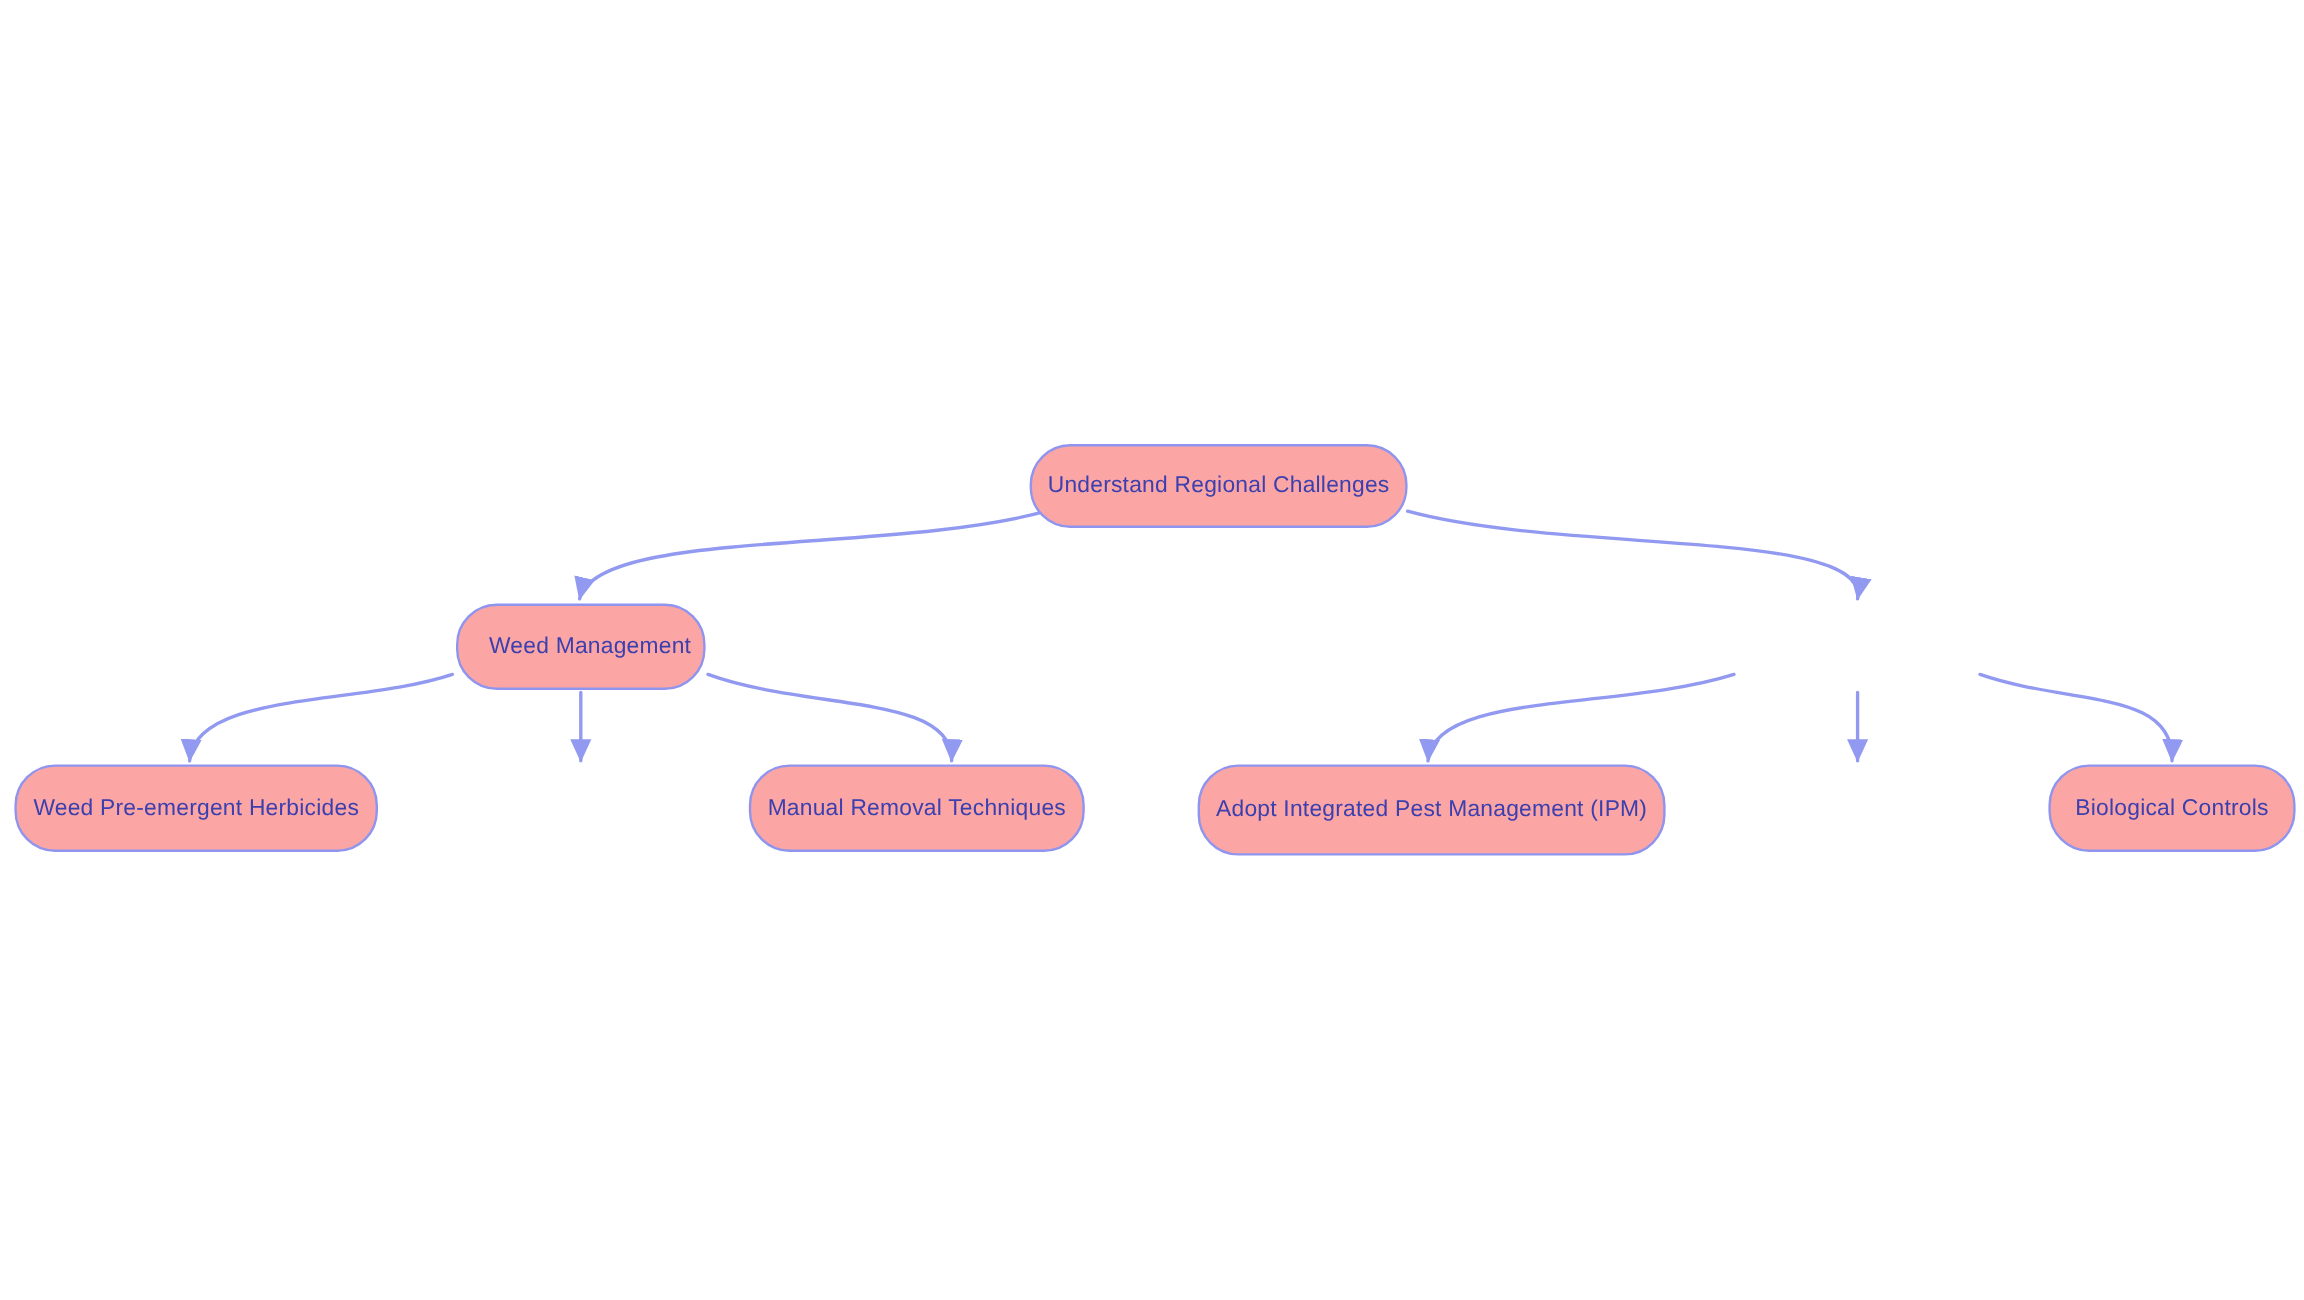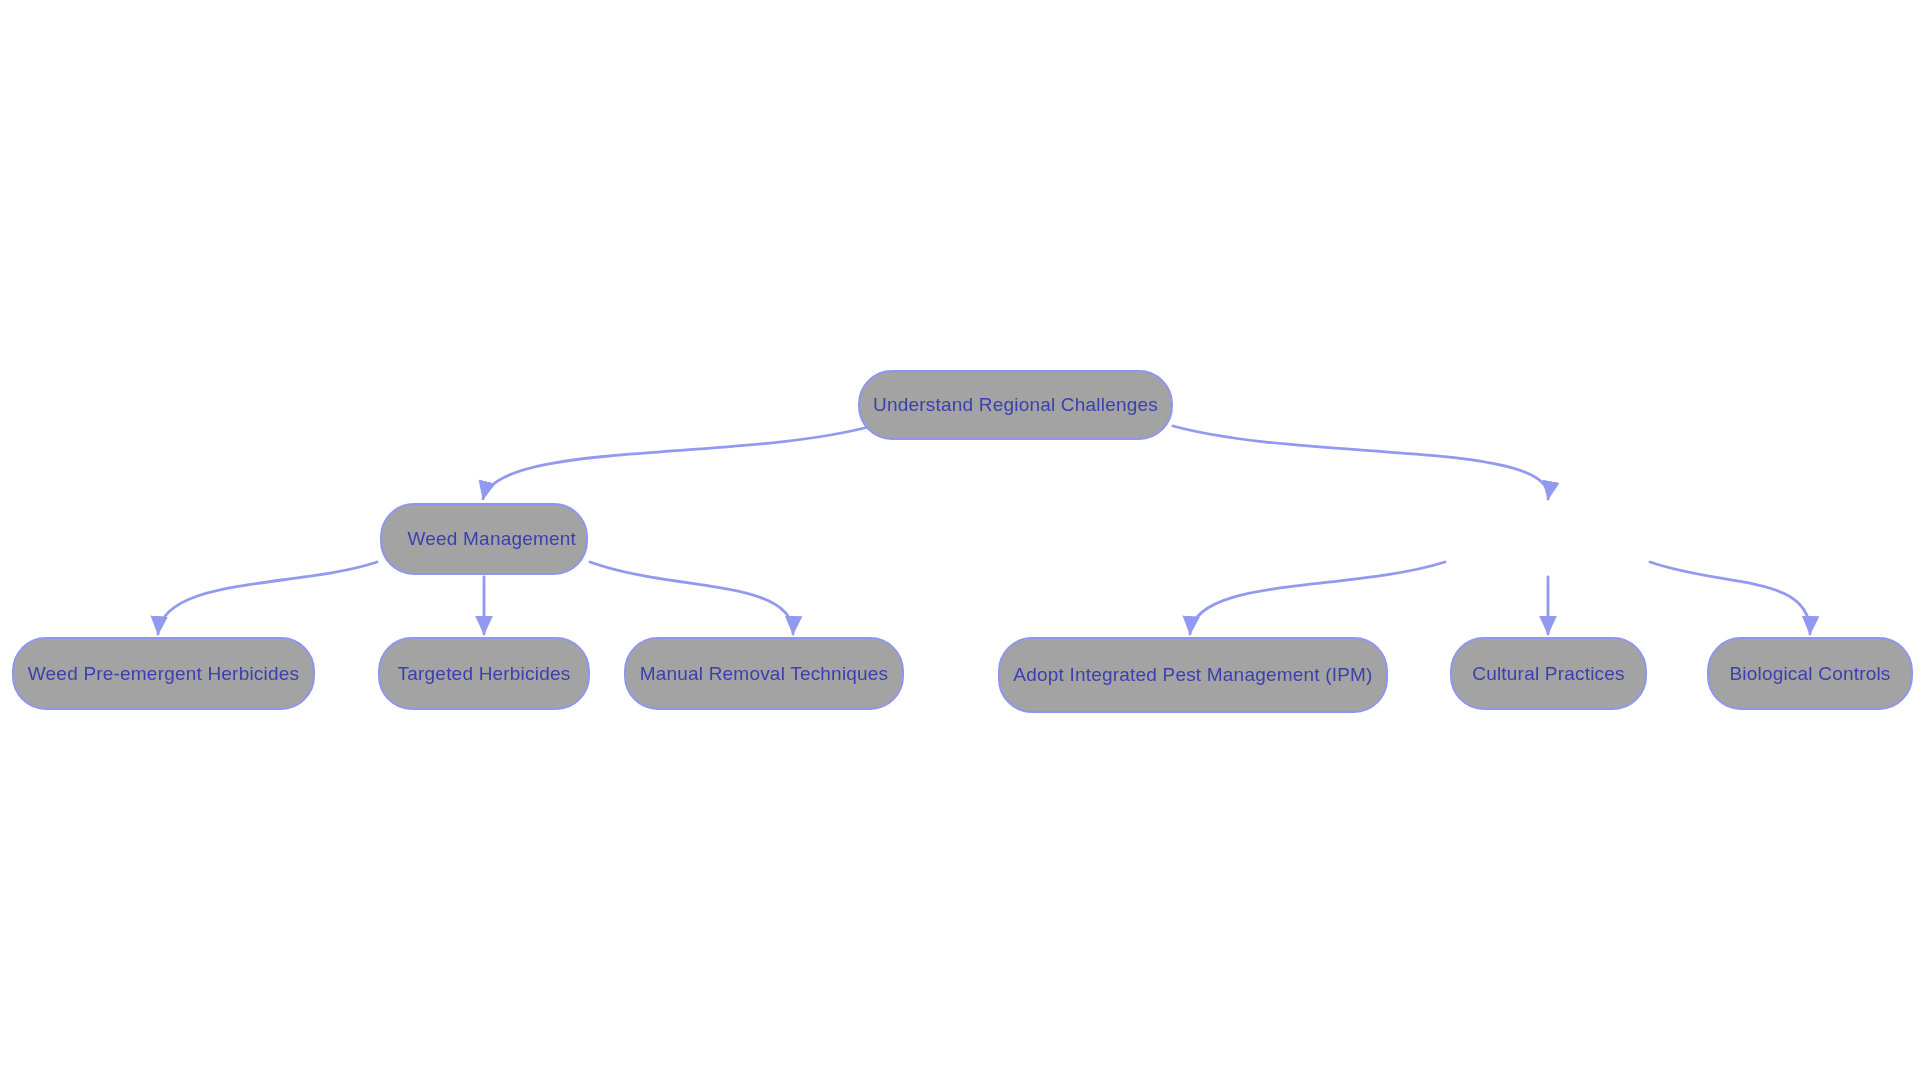--- a/index.html
+++ b/index.html
@@ -21,21 +21,21 @@
     position: absolute;
     left: 0;
     top: 0;
     width: 1920px;
     height: 1083px;
     pointer-events: none;
   }
   .node {
     position: absolute;
     box-sizing: border-box;
-    background: #a3a3a3;
+    background: #fca5a5;
     border: 2px solid #8f95ee;
     border-radius: 34px;
     display: flex;
     align-items: center;
     justify-content: center;
     text-align: center;
     color: #3c40ae;
     font-size: 19px;
     font-weight: 500;
     letter-spacing: 0.2px;
@@ -81,33 +81,27 @@
 
   <div class="node n-weed">
     <span>Weed Management</span>
   </div>
 
 
   <div class="node n-preemerg">
     <span>Weed Pre-emergent Herbicides</span>
   </div>
 
-  <div class="node n-targeted">
-    <span>Targeted Herbicides</span>
-  </div>
 
   <div class="node n-manual">
     <span>Manual Removal Techniques</span>
   </div>
 
   <div class="node n-ipm">
     <span>Adopt Integrated Pest Management (IPM)</span>
   </div>
 
-  <div class="node n-cultural">
-    <span>Cultural Practices</span>
-  </div>
 
   <div class="node n-biological">
     <span>Biological Controls</span>
   </div>
 
 </div>
 
 </body></html>

